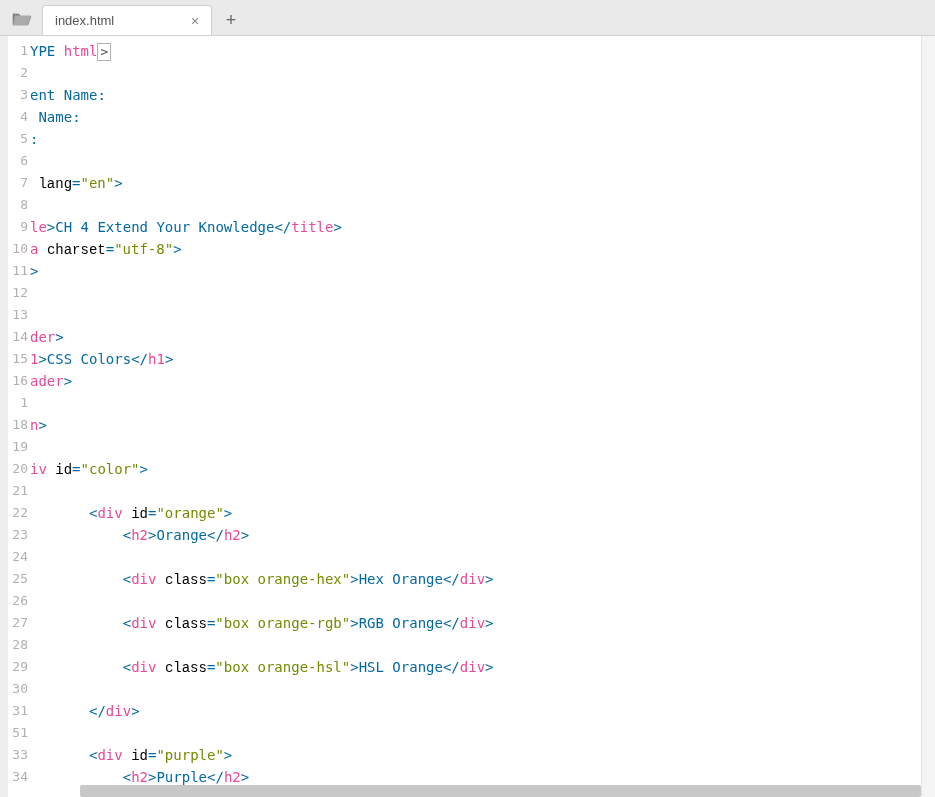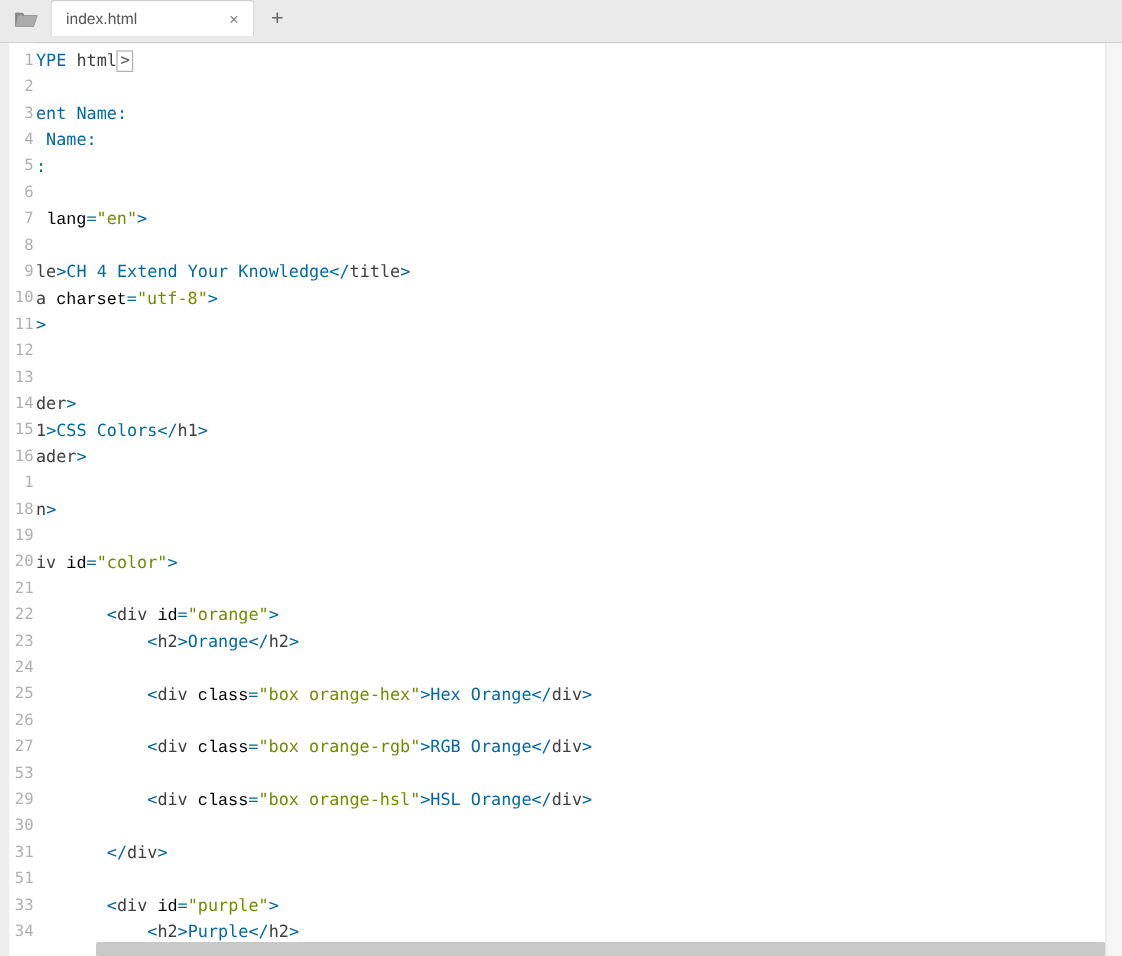--- a/index.html
+++ b/index.html
@@ -9,20 +9,21 @@
   width: 935px;
   height: 797px;
   overflow: hidden;
   position: relative;
 }
 .tab-bar {
   height: 36px;
   background: #eaeaea;
   border-bottom: 1px solid #d0d0d0;
   display: flex;
+  align-items: flex-end;
   padding-left: 4px;
 }
 .folder-btn {
   width: 36px;
   height: 32px;
   display: flex;
   align-items: center;
   justify-content: center;
   cursor: pointer;
 }
@@ -89,21 +90,21 @@
   flex: 1;
   font-family: "Menlo", "Consolas", monospace;
   font-size: 14px;
   line-height: 22px;
   padding-top: 4px;
   white-space: pre;
   color: #555;
   overflow: hidden;
 }
 .line { height: 22px; }
-.tag { color: #404040; }
+.tag { color: #ec4899; }
 .attr { color: #000000; font-family: Liberation Mono, monospace; }
 .val { color: #718c00; }
 .txt { color: #0369a1; }
 .cursor-box {
   display: inline-block;
   border: 1px solid #b0b0b0;
   height: 18px;
   vertical-align: middle;
   padding: 0 2px;
   line-height: 16px;
@@ -166,21 +167,21 @@
       <div>18</div>
       <div>19</div>
       <div>20</div>
       <div>21</div>
       <div>22</div>
       <div>23</div>
       <div>24</div>
       <div>25</div>
       <div>26</div>
       <div>27</div>
-      <div>53</div>
+      <div>28</div>
       <div>29</div>
       <div>30</div>
       <div>31</div>
       <div>51</div>
       <div>33</div>
       <div>34</div>
     </div>
   <div class="code" id="code"><div class="line"><span class="txt">YPE </span><span class="tag">html</span><span class="cursor-box">&gt;</span></div><div class="line"></div><div class="line"><span class="txt">ent Name:</span></div><div class="line"><span class="txt"> Name:</span></div><div class="line"><span class="txt">:</span></div><div class="line"></div><div class="line"><span class="txt"> </span><span class="attr">lang</span><span class="txt">=</span><span class="val">"en"</span><span class="txt">&gt;</span></div><div class="line"></div><div class="line"><span class="tag">le</span><span class="txt">&gt;CH 4 Extend Your Knowledge&lt;/</span><span class="tag">title</span><span class="txt">&gt;</span></div><div class="line"><span class="tag">a</span><span class="txt"> </span><span class="attr">charset</span><span class="txt">=</span><span class="val">"utf-8"</span><span class="txt">&gt;</span></div><div class="line"><span class="txt">&gt;</span></div><div class="line"></div><div class="line"></div><div class="line"><span class="tag">der</span><span class="txt">&gt;</span></div><div class="line"><span class="tag">1</span><span class="txt">&gt;CSS Colors&lt;/</span><span class="tag">h1</span><span class="txt">&gt;</span></div><div class="line"><span class="tag">ader</span><span class="txt">&gt;</span></div><div class="line"></div><div class="line"><span class="tag">n</span><span class="txt">&gt;</span></div><div class="line"></div><div class="line"><span class="tag">iv</span><span class="txt"> </span><span class="attr">id</span><span class="txt">=</span><span class="val">"color"</span><span class="txt">&gt;</span></div><div class="line"></div><div class="line"><span class="txt">       &lt;</span><span class="tag">div</span><span class="txt"> </span><span class="attr">id</span><span class="txt">=</span><span class="val">"orange"</span><span class="txt">&gt;</span></div><div class="line"><span class="txt">           &lt;</span><span class="tag">h2</span><span class="txt">&gt;Orange&lt;/</span><span class="tag">h2</span><span class="txt">&gt;</span></div><div class="line"></div><div class="line"><span class="txt">           &lt;</span><span class="tag">div</span><span class="txt"> </span><span class="attr">class</span><span class="txt">=</span><span class="val">"box orange-hex"</span><span class="txt">&gt;Hex Orange&lt;/</span><span class="tag">div</span><span class="txt">&gt;</span></div><div class="line"></div><div class="line"><span class="txt">           &lt;</span><span class="tag">div</span><span class="txt"> </span><span class="attr">class</span><span class="txt">=</span><span class="val">"box orange-rgb"</span><span class="txt">&gt;RGB Orange&lt;/</span><span class="tag">div</span><span class="txt">&gt;</span></div><div class="line"></div><div class="line"><span class="txt">           &lt;</span><span class="tag">div</span><span class="txt"> </span><span class="attr">class</span><span class="txt">=</span><span class="val">"box orange-hsl"</span><span class="txt">&gt;HSL Orange&lt;/</span><span class="tag">div</span><span class="txt">&gt;</span></div><div class="line"></div><div class="line"><span class="txt">       &lt;/</span><span class="tag">div</span><span class="txt">&gt;</span></div><div class="line"></div><div class="line"><span class="txt">       &lt;</span><span class="tag">div</span><span class="txt"> </span><span class="attr">id</span><span class="txt">=</span><span class="val">"purple"</span><span class="txt">&gt;</span></div><div class="line"><span class="txt">           &lt;</span><span class="tag">h2</span><span class="txt">&gt;Purple&lt;/</span><span class="tag">h2</span><span class="txt">&gt;</span></div></div>
   <div class="right-scroll"></div>
   <div class="h-scroll"></div>

